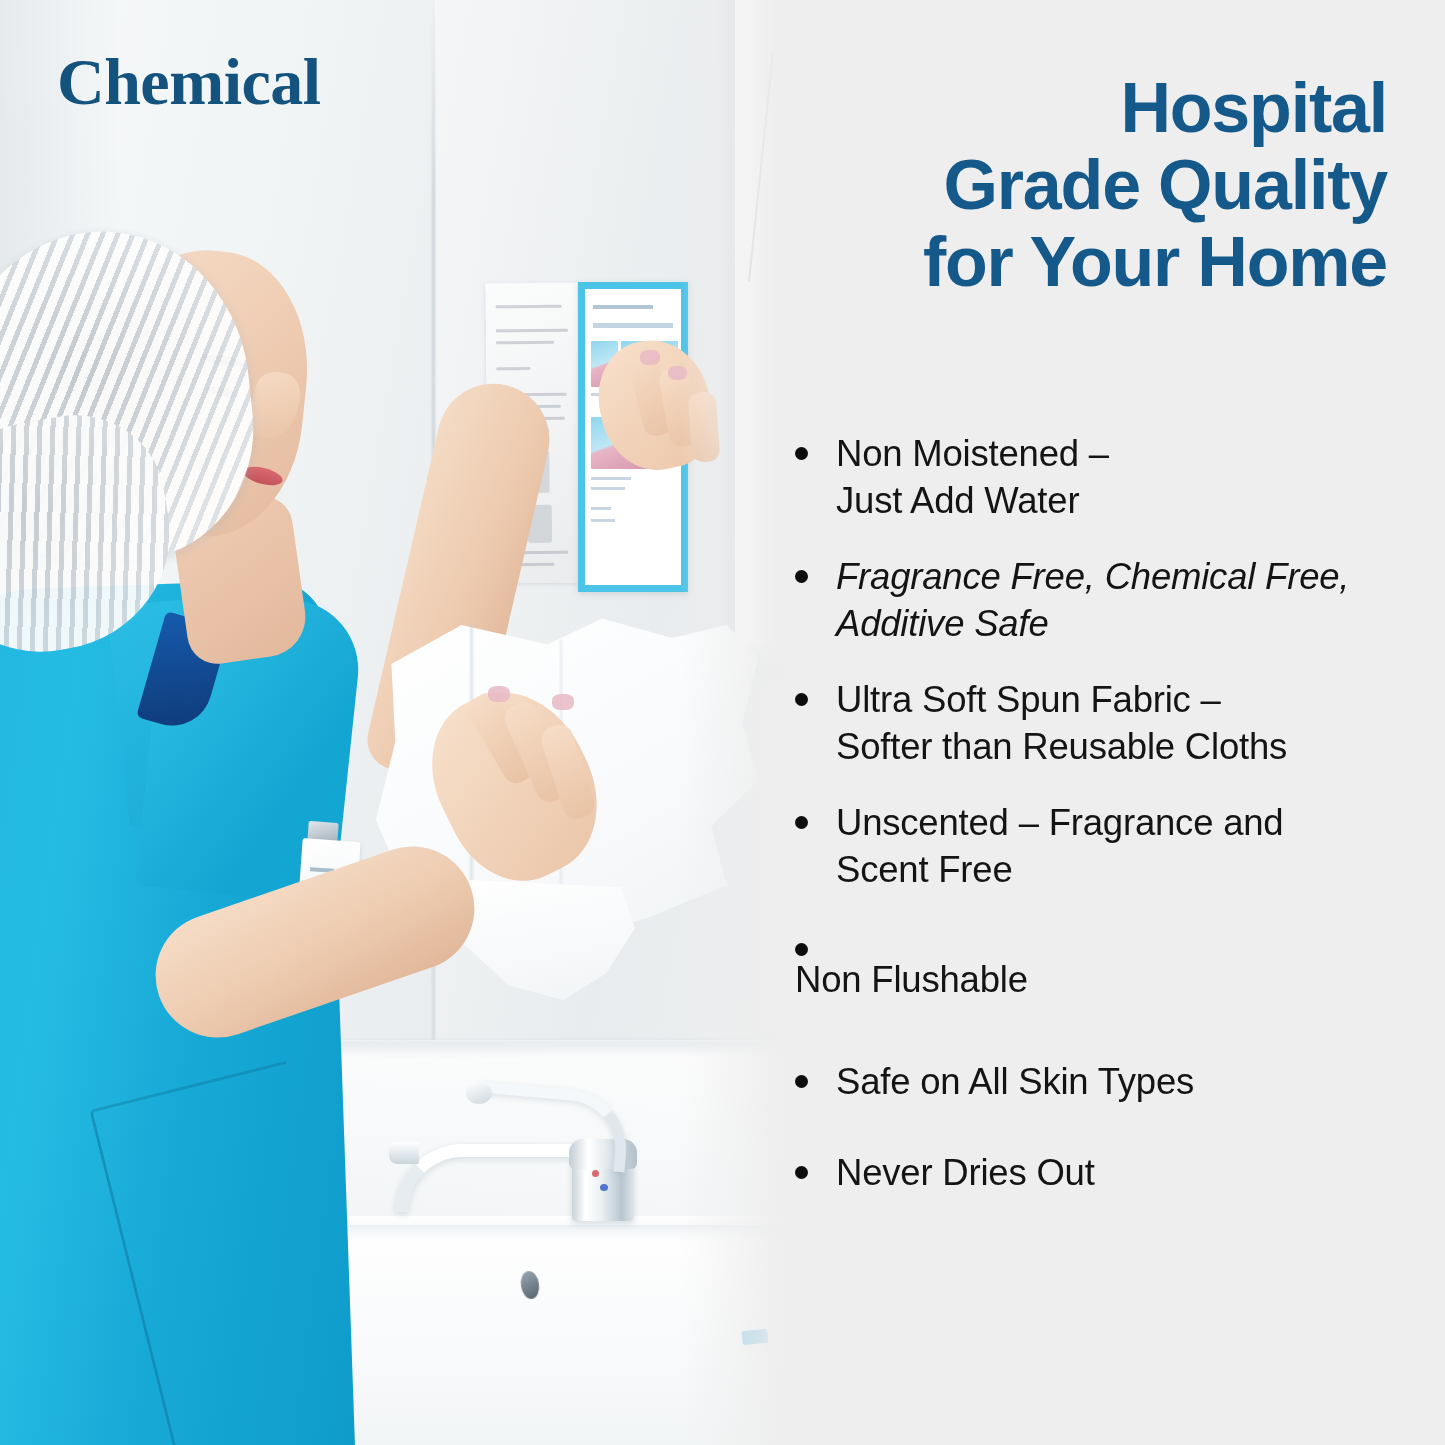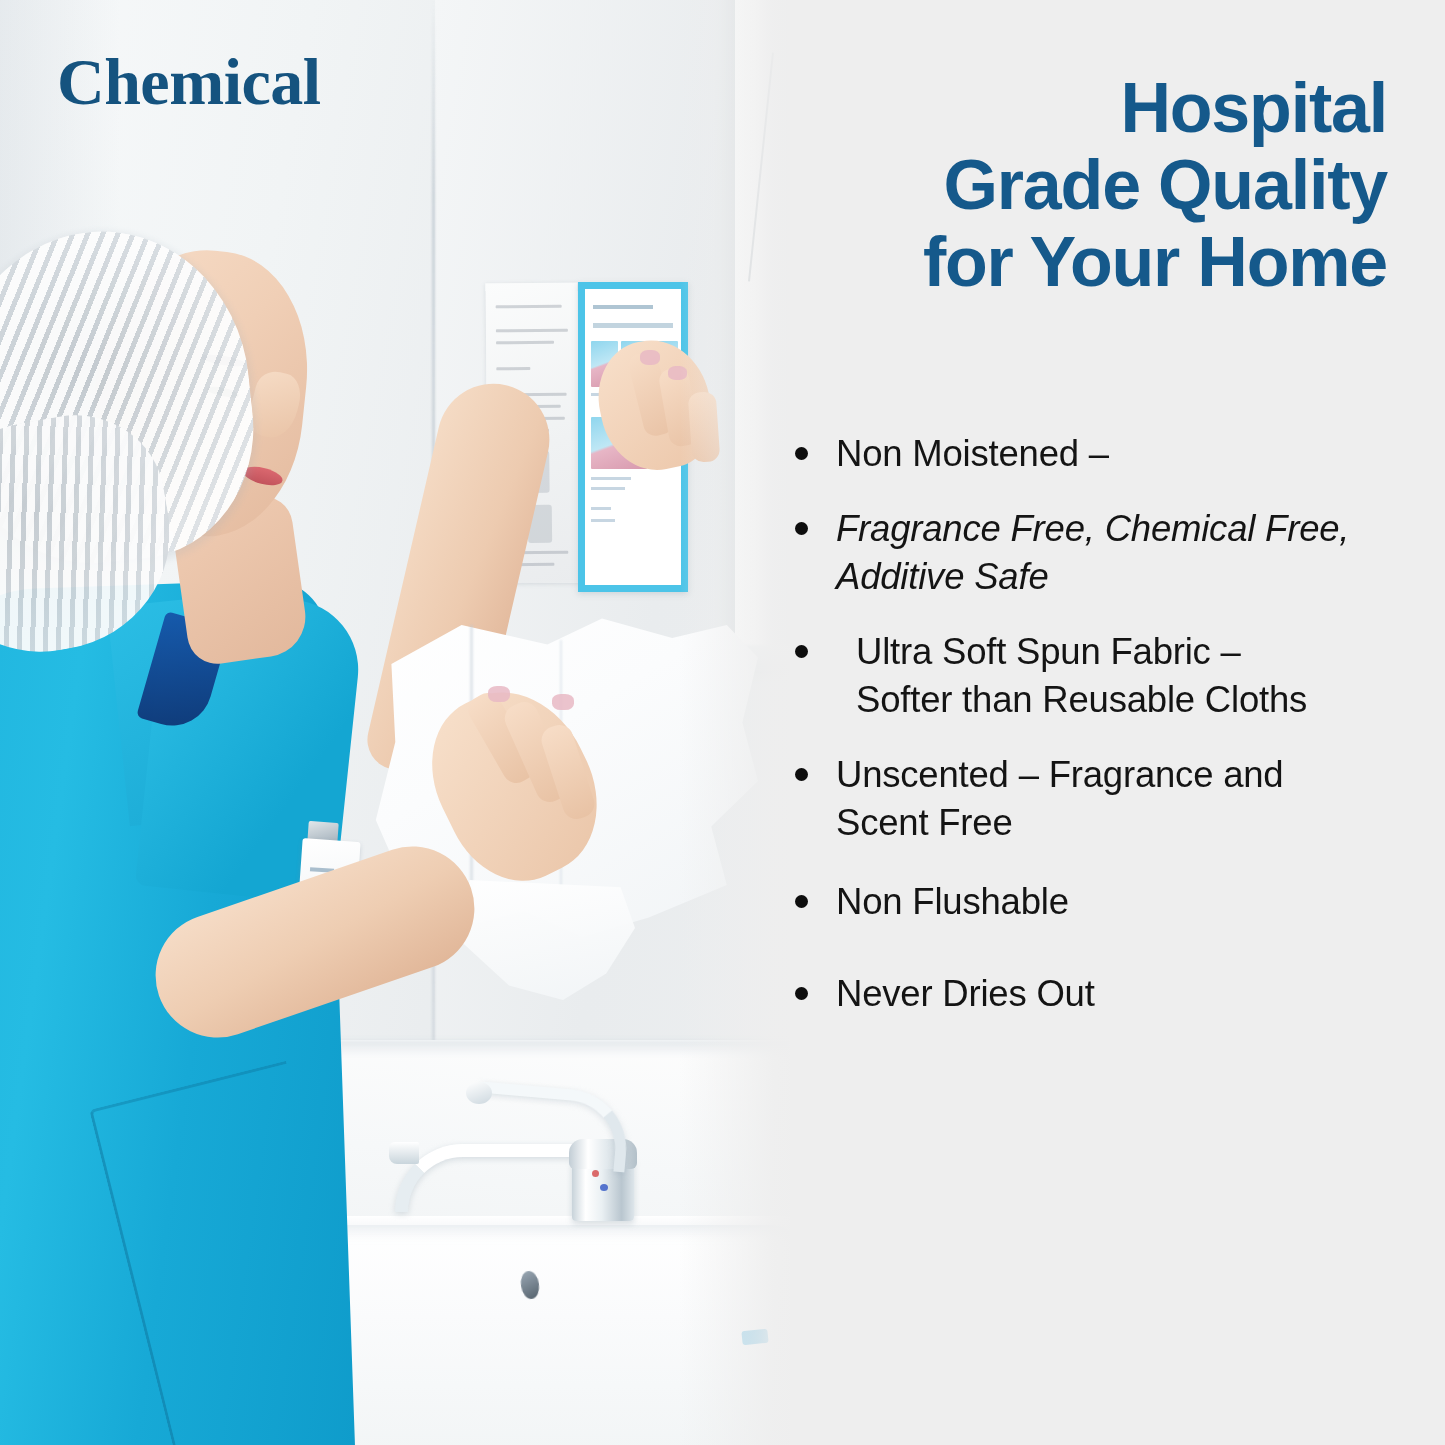--- a/index.html
+++ b/index.html
@@ -424,24 +424,24 @@
   .bullet-text {
     flex: 1 1 auto;
     font-size: 36.5px;
     line-height: 1.30;
     color: #141414;
     letter-spacing: -0.2px;
   }
   
   .bullet-row.g1 { margin-bottom: 28px; }
   .bullet-row.g2 { margin-bottom: 28px; font-style: italic; }
-  .bullet-row.g3 { margin-bottom: 28px; gap: 20px; }
+  .bullet-row.g3 { margin-bottom: 28px; }
   .bullet-row.g4 { margin-bottom: 32px; }
   .bullet-row.g5 { margin-bottom: 44px; }
-  .bullet-row.g6 { margin-bottom: 44px; }
+  .bullet-row.g6 { margin-bottom: 55px; flex-direction: column; }
   .bullet-row.g7 { margin-bottom: 44px; }
   .bullet-row.g8 { margin-bottom: 0; }
 </style>
 </head>
 <body>
 
 <div id="canvas">
 
   <div class="photo">
 
@@ -554,20 +554,21 @@
     <span class="hl-line">Grade Quality</span>
     <span class="hl-line">for Your Home</span>
   </div>
 
   <div class="bullets">
 
     <div class="bullet-row g1">
       <span class="bullet-dot"></span>
       <span class="bullet-text">
         <span>Non Moistened –</span><br>
+        <span>Just Add Water</span>
       </span>
     </div>
 
     <div class="bullet-row g2">
       <span class="bullet-dot"></span>
       <span class="bullet-text">
         <span>Fragrance Free, Chemical Free,</span><br>
         <span>Additive Safe</span>
       </span>
     </div>
@@ -589,20 +590,26 @@
     </div>
 
 
     <div class="bullet-row g6">
       <span class="bullet-dot"></span>
       <span class="bullet-text">
         <span>Non Flushable</span>
       </span>
     </div>
 
+    <div class="bullet-row g7">
+      <span class="bullet-dot"></span>
+      <span class="bullet-text">
+        <span>Safe on All Skin Types</span>
+      </span>
+    </div>
 
     <div class="bullet-row g8">
       <span class="bullet-dot"></span>
       <span class="bullet-text">
         <span>Never Dries Out</span>
       </span>
     </div>
 
   </div>
 </div>

